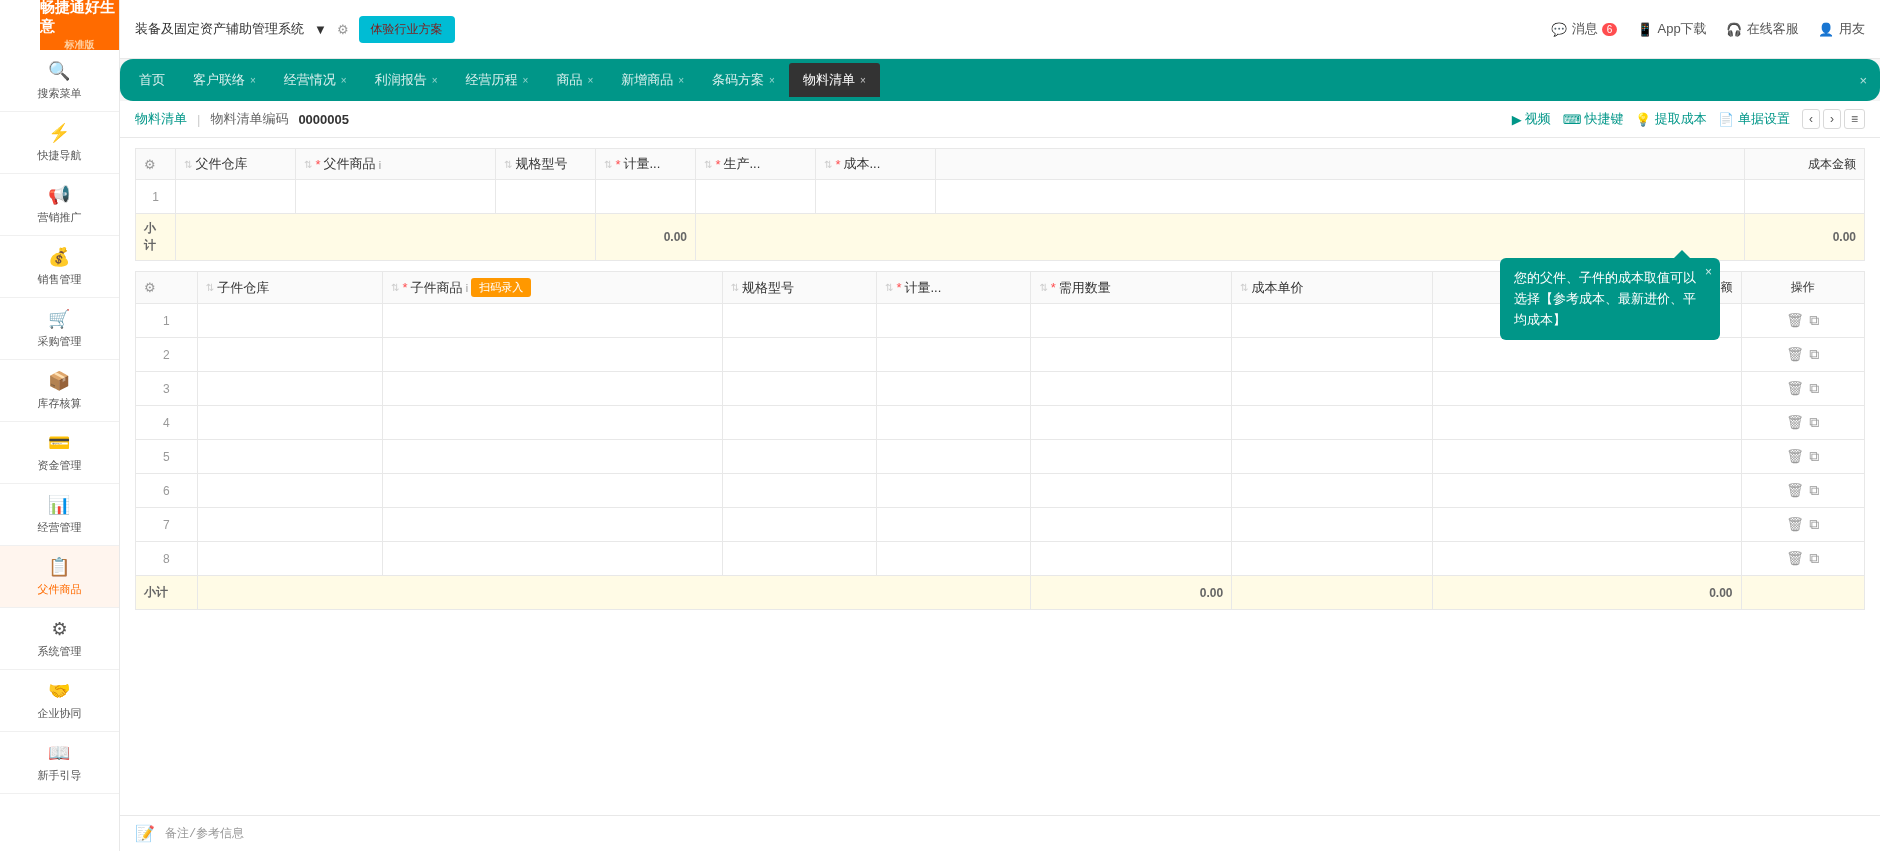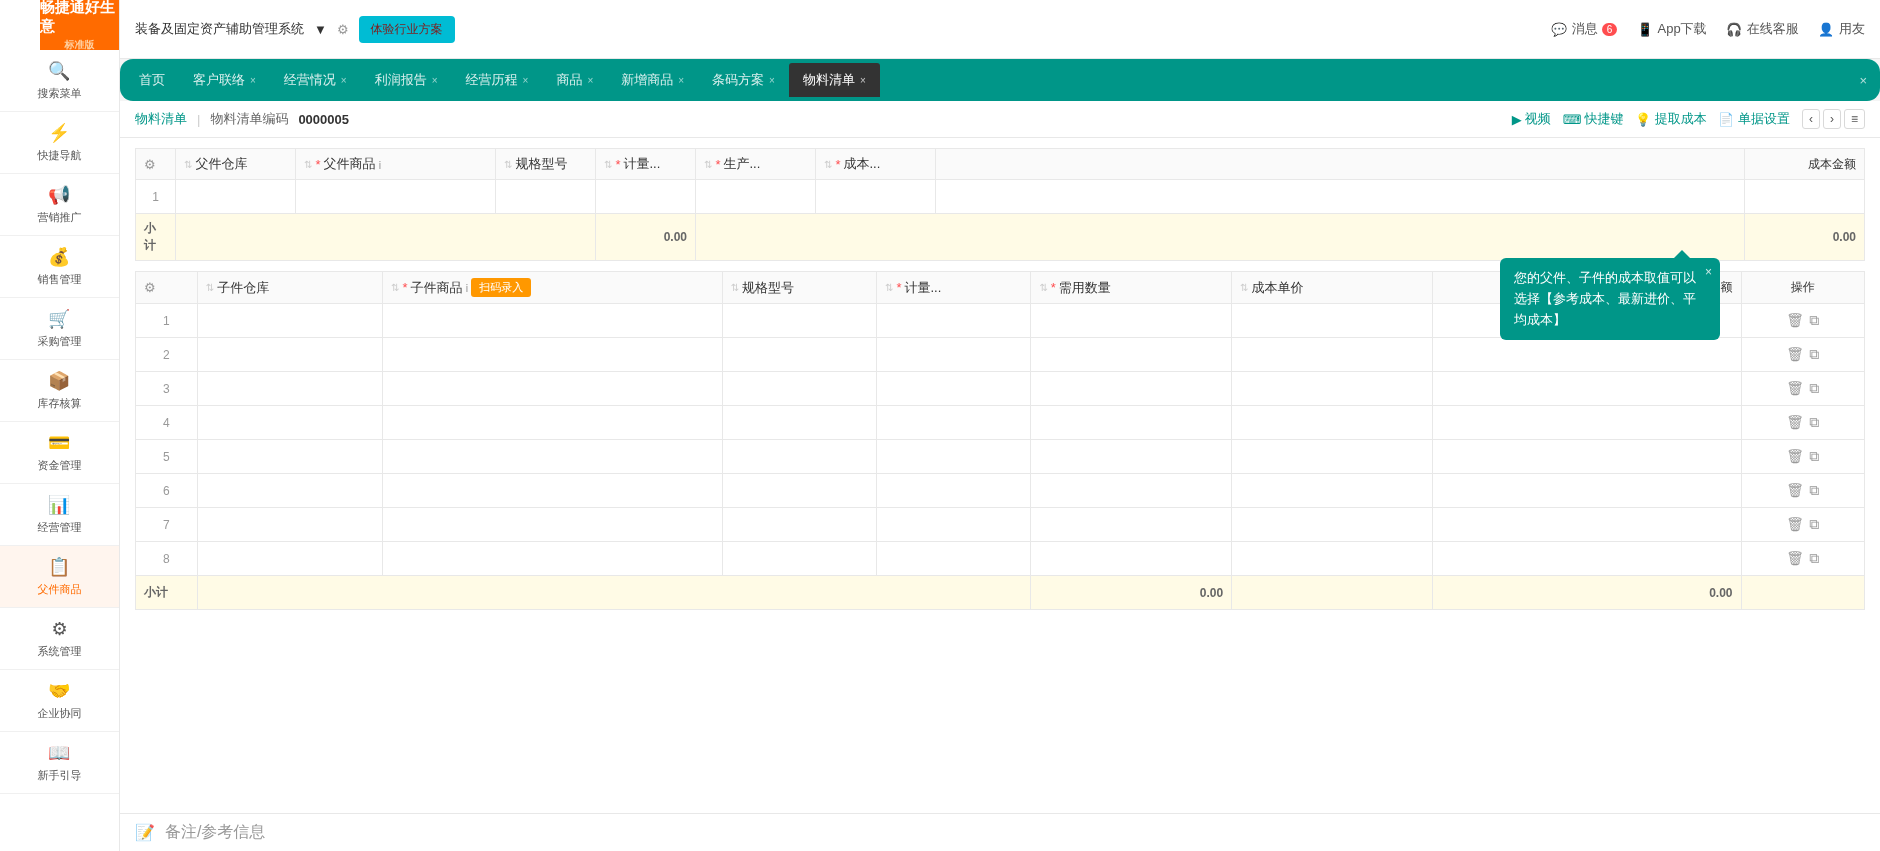--- a/index.html
+++ b/index.html
@@ -662,16 +662,16 @@
     <td class="right-align">0.00</td>
     <td></td>
   </tr>
           </tbody>
       </table>
     </div>
   </div>
 
   <div class="bottom-area">
     <span class="bottom-icon">📝</span>
-    <span style="color:#999; font-size:16px;">备注/参考信息</span>
+    <span style="color:#999; font-size:12px;font-family:Liberation Mono, monospace;">备注/参考信息</span>
   </div>
 
 </div>
 
 </body></html>

